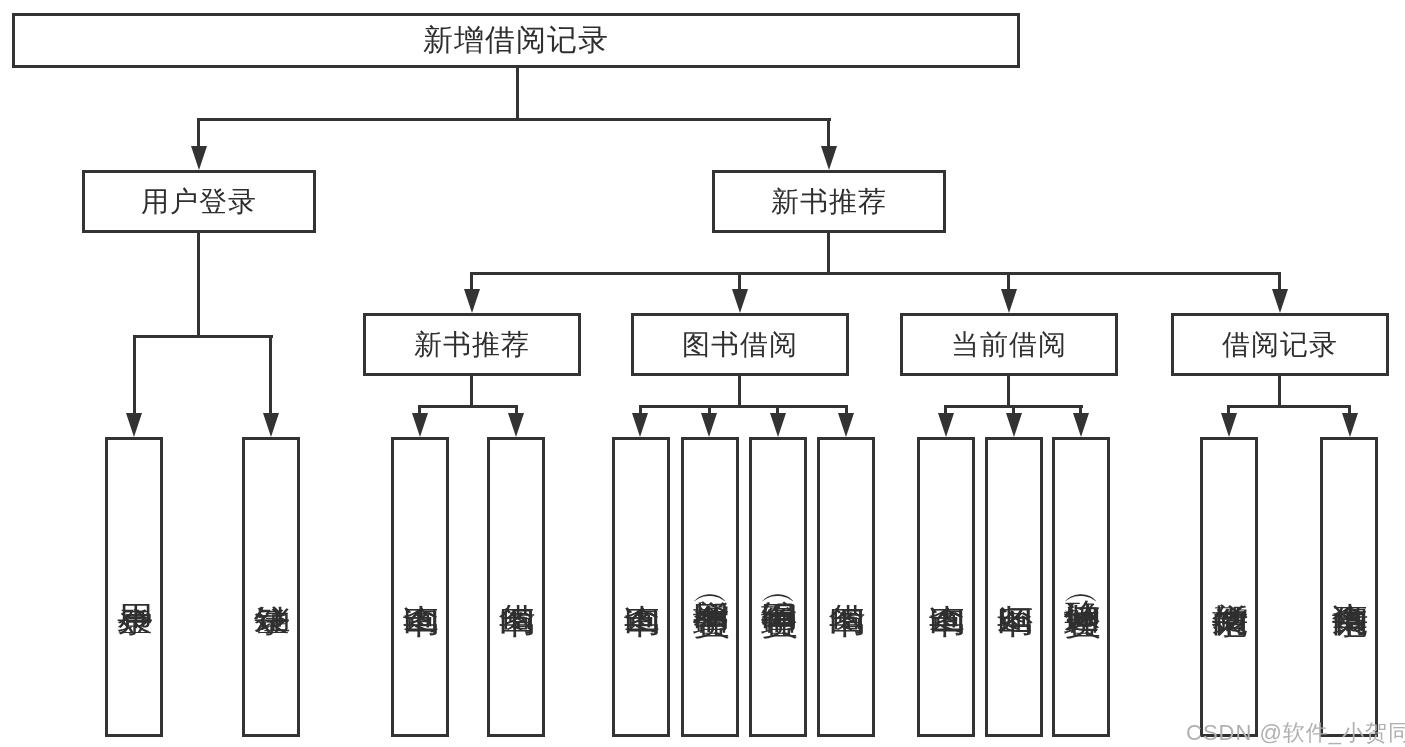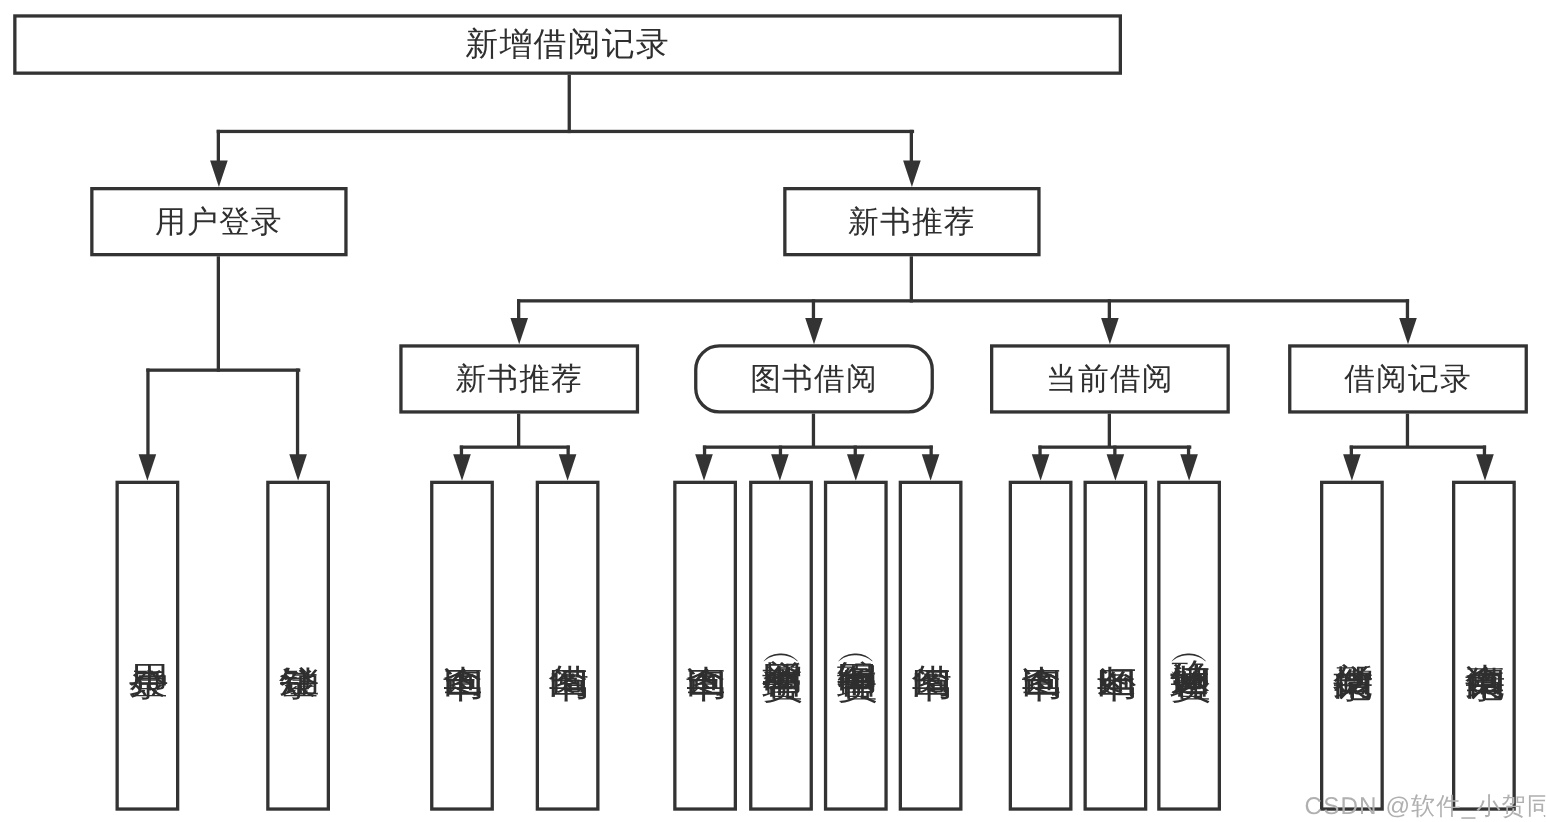--- a/index.html
+++ b/index.html
@@ -98,21 +98,21 @@
   <div class="ln" style="left:738px;top:272px;width:3px;height:18px;"></div>
   <div class="arr" style="left:732px;top:289px;"></div>
   <div class="ln" style="left:1007px;top:272px;width:3px;height:18px;"></div>
   <div class="arr" style="left:1001px;top:289px;"></div>
   <div class="ln" style="left:1278px;top:272px;width:3px;height:18px;"></div>
   <div class="arr" style="left:1272px;top:289px;"></div>
 
   <div class="box" style="left:363px;top:313px;width:218px;height:63px;">
     <span class="lbl">新书推荐</span>
   </div>
-  <div class="box" style="left:631px;top:313px;width:218px;height:63px;border-radius:23px;">
+  <div class="box" style="left:631px;top:313px;width:218px;height:63px;">
     <span class="lbl">图书借阅</span>
   </div>
   <div class="box" style="left:900px;top:313px;width:218px;height:63px;">
     <span class="lbl">当前借阅</span>
   </div>
   <div class="box" style="left:1171px;top:313px;width:218px;height:63px;">
     <span class="lbl">借阅记录</span>
   </div>
 
   <div class="ln" style="left:470px;top:376px;width:3px;height:31px;"></div>

